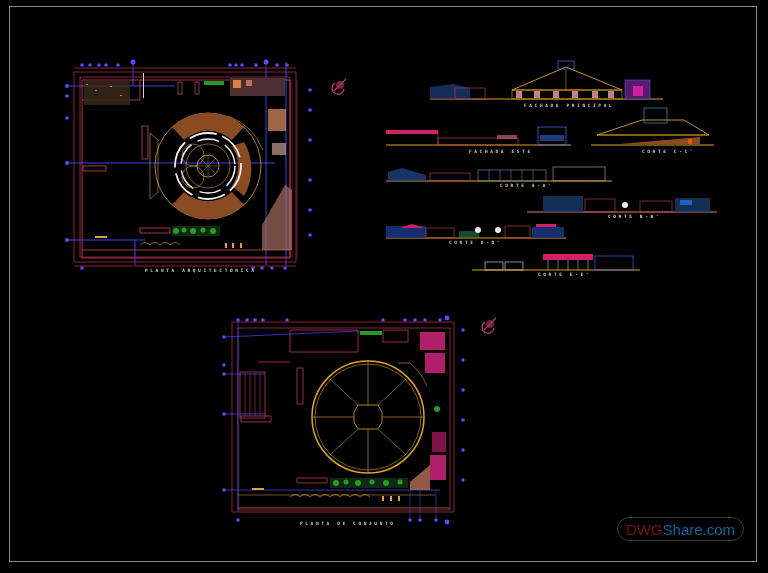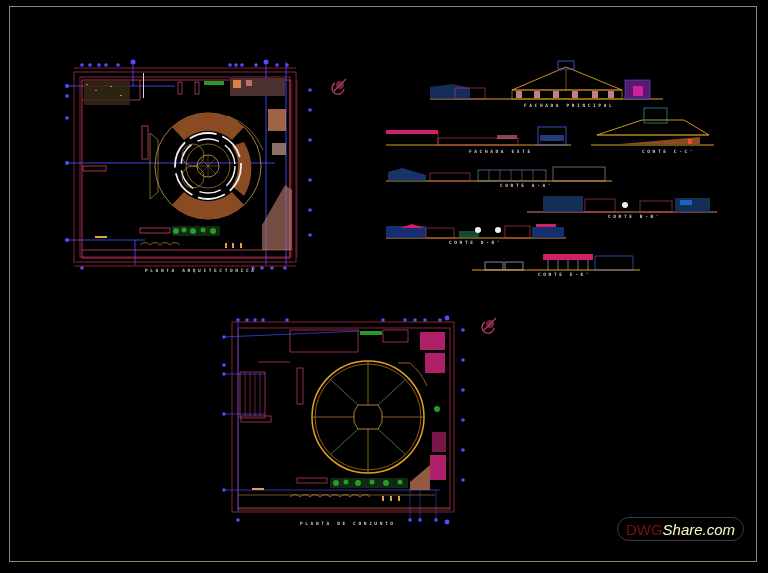--- a/index.html
+++ b/index.html
@@ -2,21 +2,21 @@
 <html><head>
 <meta charset="utf-8">
 <style>
   html, body { margin: 0; padding: 0; background: #000; }
   body { width: 768px; height: 573px; position: relative; overflow: hidden; font-family: "DejaVu Sans", sans-serif; }
   .frame { position: absolute; left: 9px; top: 6px; width: 748px; height: 556px; border: 1px solid #8a8a6a; box-sizing: border-box; }
   .sheet { position: absolute; left: 0; top: 0; width: 768px; height: 573px; }
   .label { position: absolute; font-size: 4.5px; letter-spacing: 2.6px; color: #d8c8c8; white-space: nowrap; font-family: "DejaVu Sans Mono", monospace; font-weight: bold; }
   .watermark { position: absolute; left: 617px; top: 517px; width: 127px; height: 24px; border: 1px solid #3a3a3a; border-radius: 12px; box-sizing: border-box; display: flex; align-items: center; justify-content: center; font-family: "Liberation Sans", sans-serif; font-size: 15px; }
   .wm-a { color: #7a1010; }
-  .wm-b { color: #fef9c3; font-style: italic; }
+  .wm-b { color: #0369a1; }
 </style>
 </head>
 <body>
 
 <div class="frame"></div>
 
 <svg class="sheet" viewBox="0 0 768 573" xmlns="http://www.w3.org/2000/svg">
 
   <g>
 

